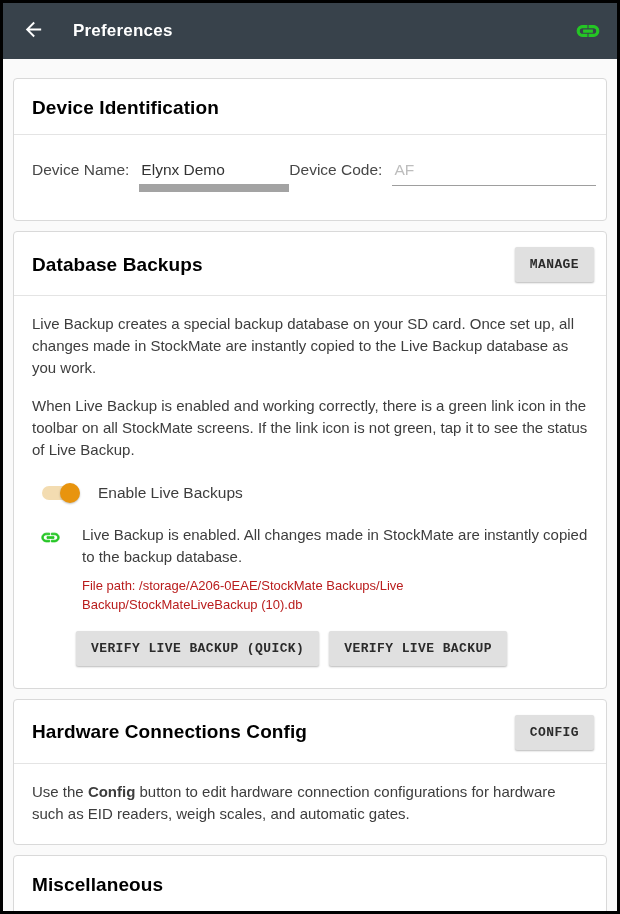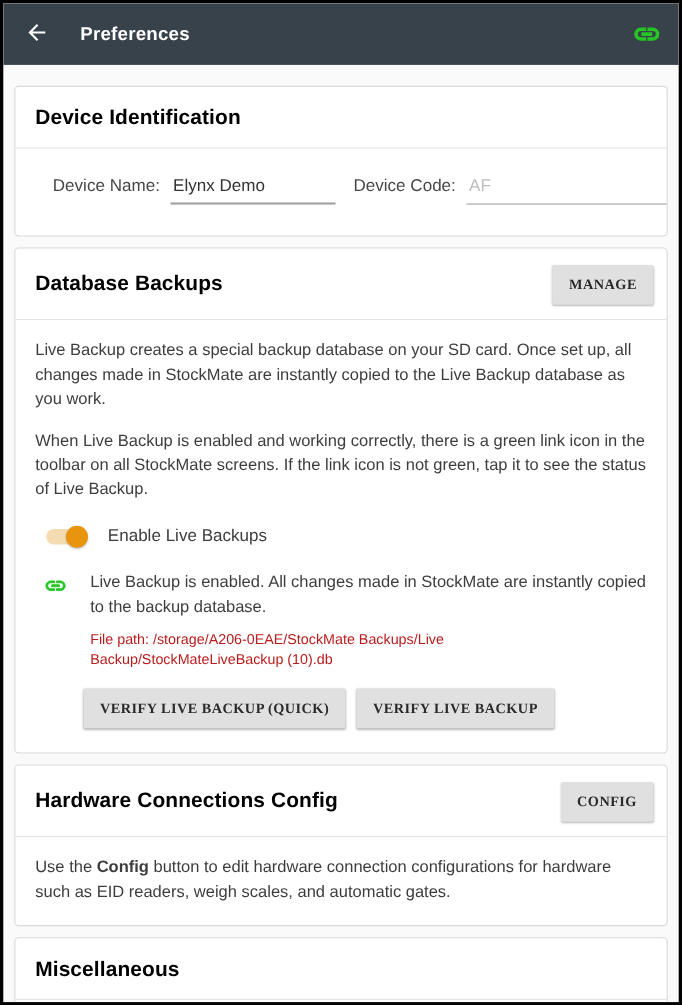--- a/index.html
+++ b/index.html
@@ -58,38 +58,38 @@
   }
   .card-body p { margin-bottom: 17px; }
   .card-body p:last-child { margin-bottom: 0; }
   
   .flat-btn {
     background: #e0e0e0;
     border: none;
     border-radius: 2px;
     box-shadow: 0 1px 2px rgba(0,0,0,0.28);
     color: #2b2b2b;
-    font-family: Liberation Serif, serif;
+    font-family: Liberation Mono, monospace;
     font-size: 13px; font-weight: 700; letter-spacing: 0.4px;
     padding: 10px 15px;
     cursor: pointer;
     white-space: nowrap;
   }
   
   .fields-row {
     display: flex; align-items: baseline;
     padding: 26px 18px 28px 18px;
   }
-  .field-label { font-size: 15.5px; color: #474747; white-space: nowrap; margin-left: 16px; }
+  .field-label { font-size: 15.5px; color: #474747; white-space: nowrap; }
   .name-input {
     font-family: "Liberation Sans", sans-serif;
     font-size: 15.5px; color: #333;
     background: transparent;
     border: none; outline: none;
-    border-bottom: 2px solid #a3a3a3;
+    border-bottom: 8px solid #a3a3a3;
     width: 150px;
     padding: 0 2px 5px 2px;
     margin-left: 10px;
   }
   .code-label { }
   .code-input {
     font-family: "Liberation Sans", sans-serif;
     font-size: 15.5px; color: #333;
     background: transparent;
     border: none; outline: none;

